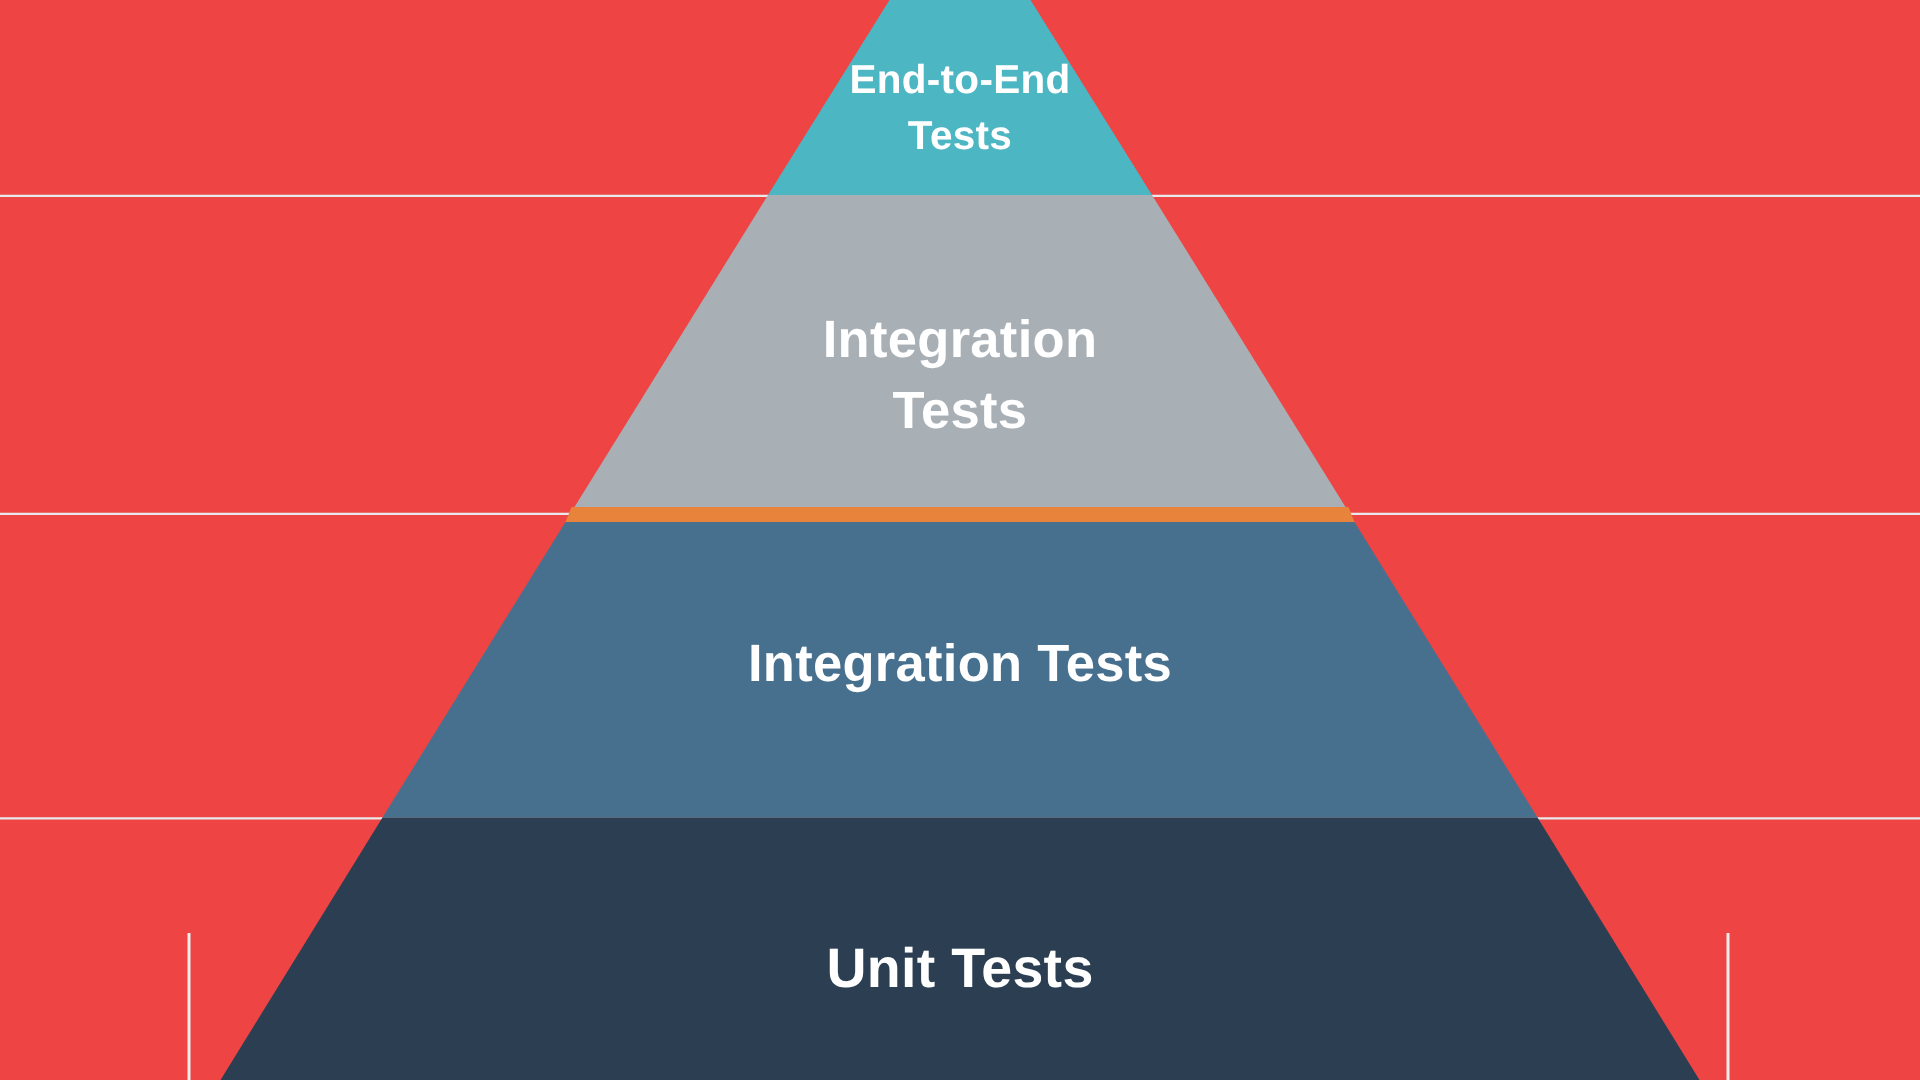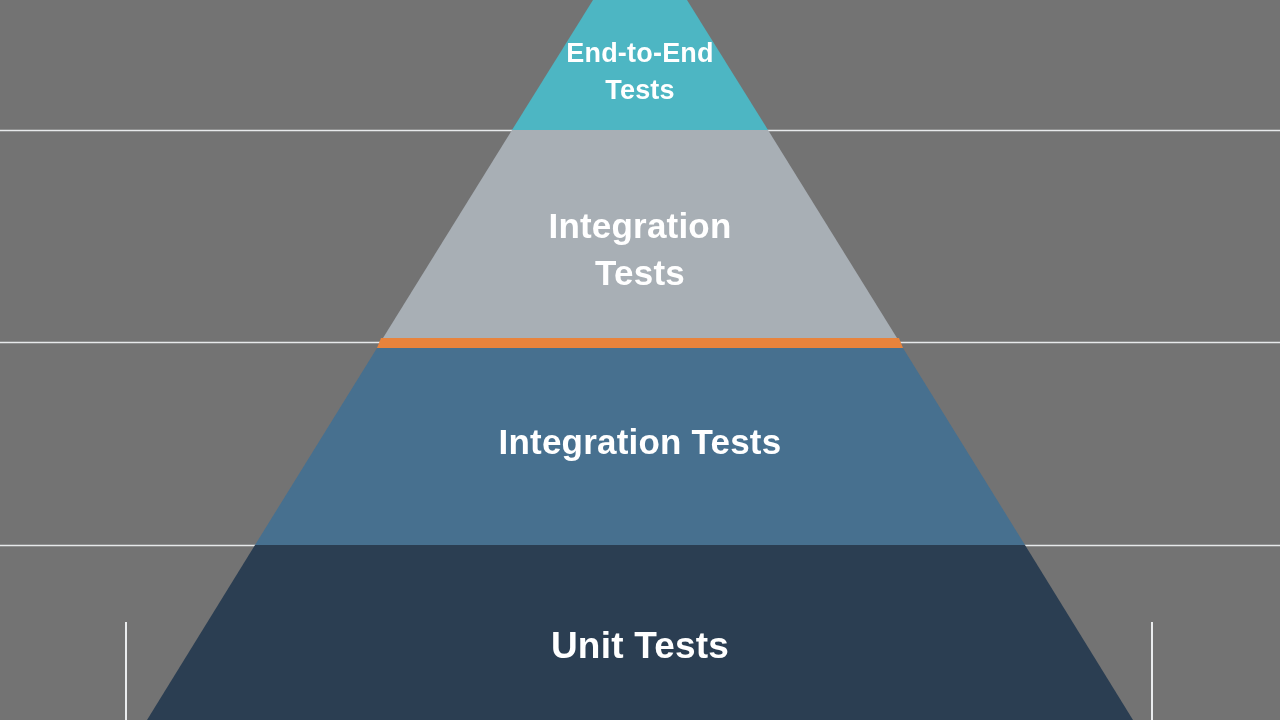--- a/index.html
+++ b/index.html
@@ -6,21 +6,21 @@
     margin: 0;
     padding: 0;
     background: #eceef0;
     font-family: "Liberation Sans", sans-serif;
   }
   .stage {
     position: relative;
     width: 1280px;
     height: 720px;
     overflow: hidden;
-    background: #737373;
+    background: #ef4444;
   }
   .stage svg {
     position: absolute;
     inset: 0;
     display: block;
   }
   svg text {
     font-family: "Liberation Sans", sans-serif;
     fill: #ffffff;
     text-anchor: middle;

